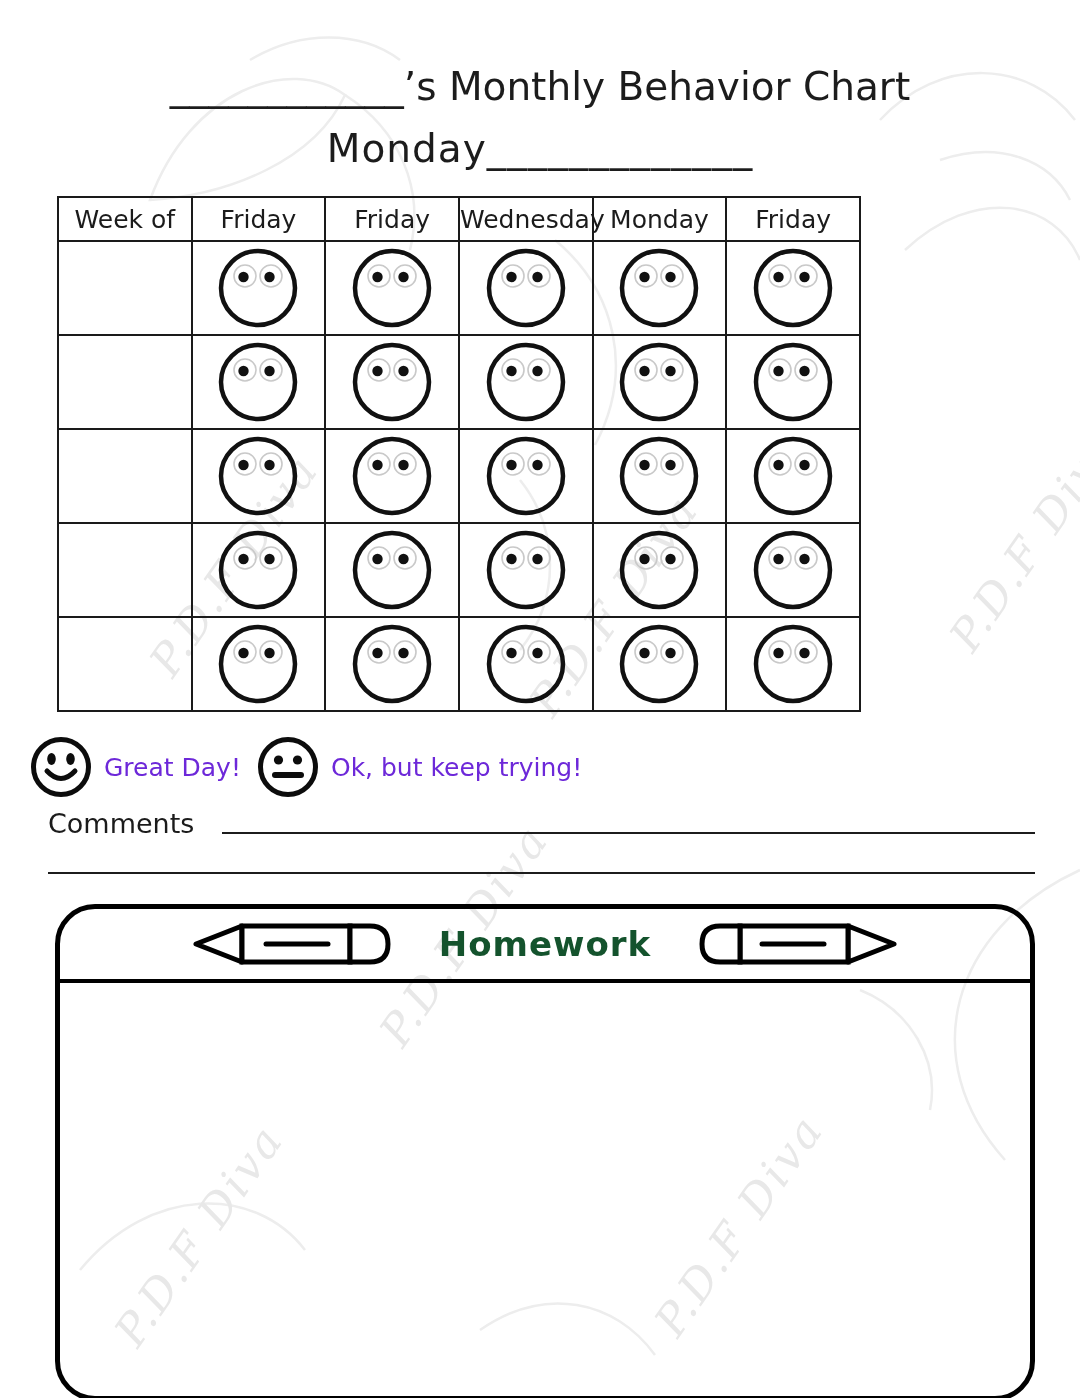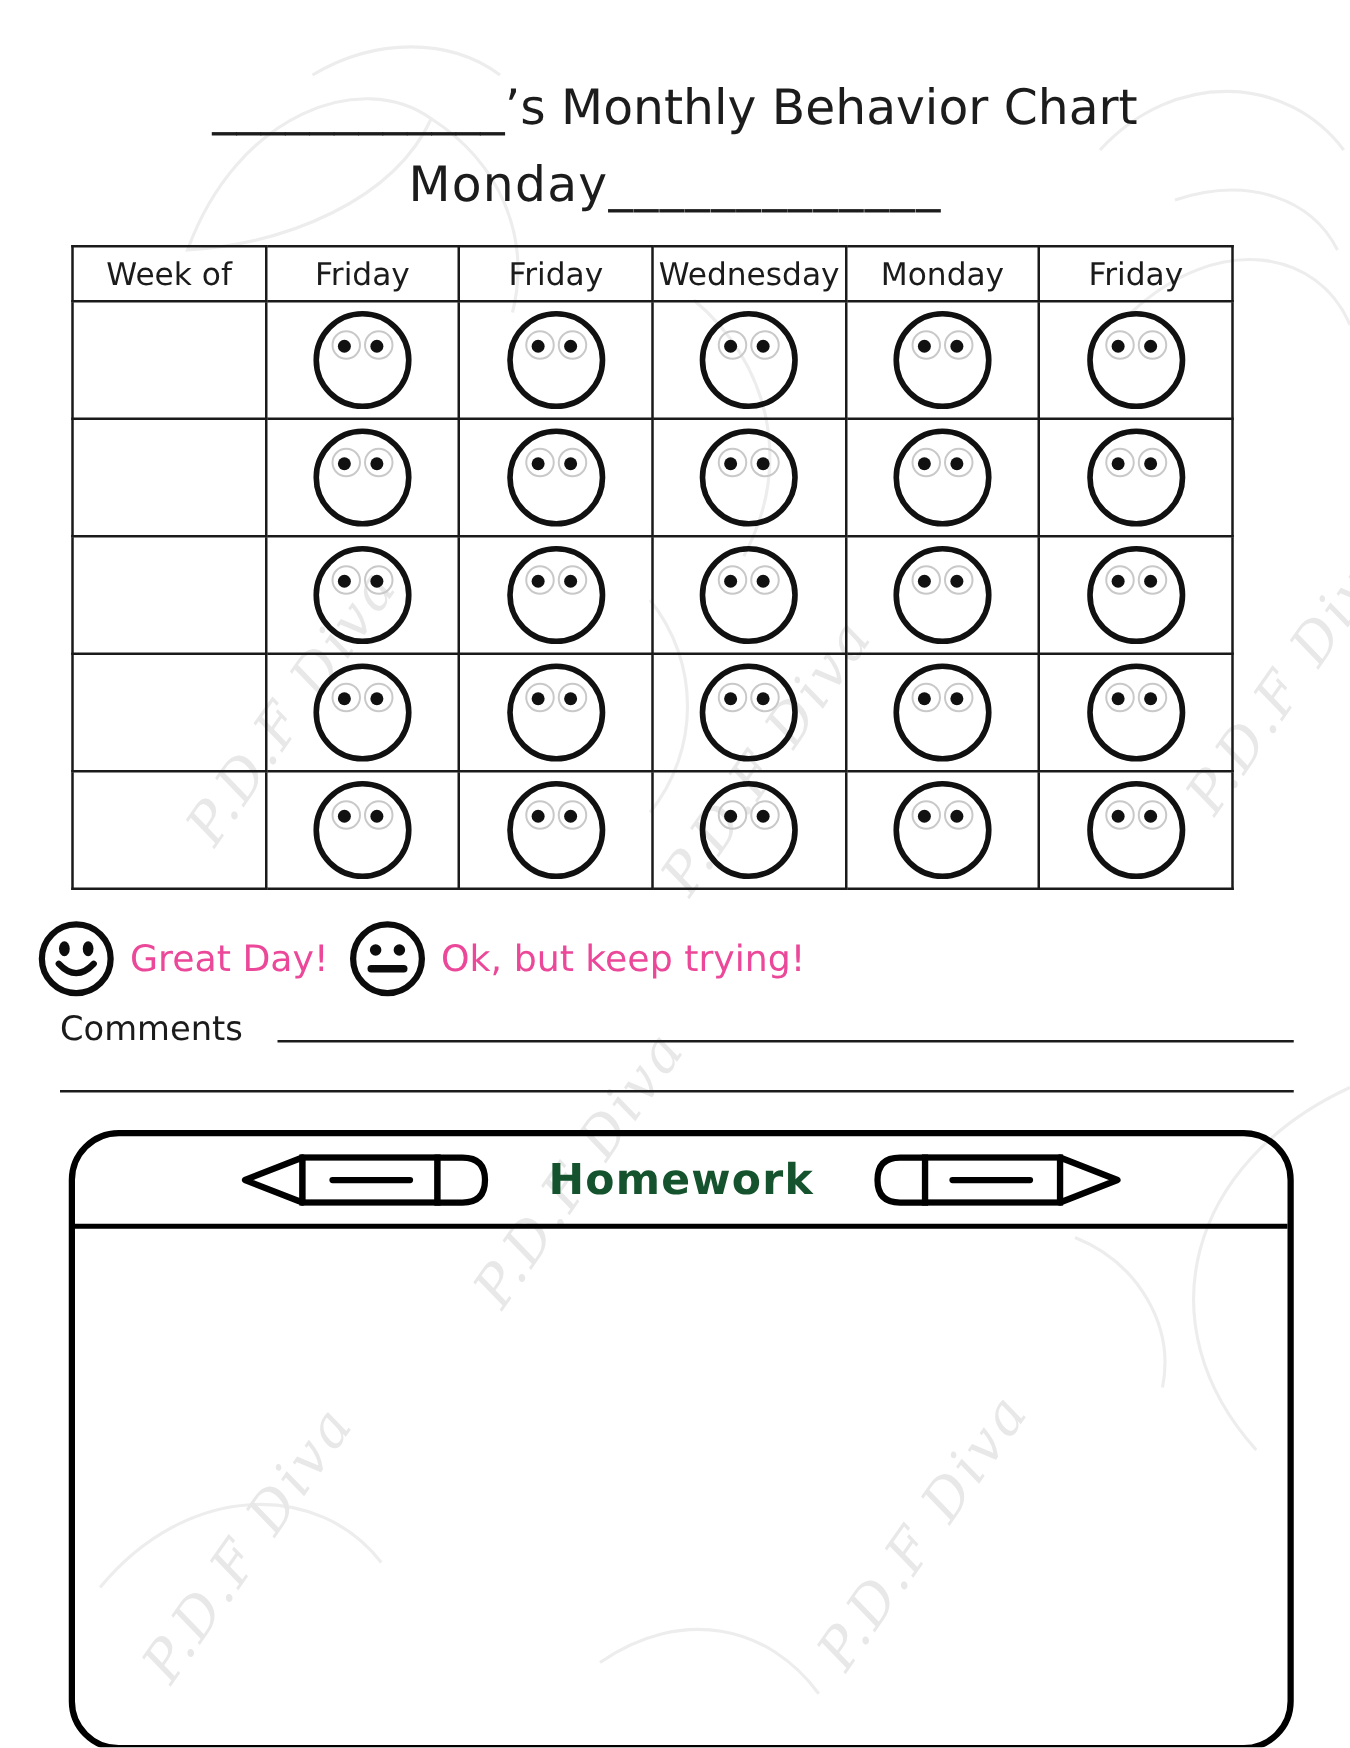--- a/index.html
+++ b/index.html
@@ -26,21 +26,21 @@
   }
   .content{position:relative;z-index:1;}
   
   .title-block{padding-top:56px;text-align:center;}
   .title-line{font-size:39px;line-height:62px;color:#1c1c1c;}
   .title-line.second{letter-spacing:1px;}
   
   table.behavior{
     border-collapse:collapse;
     table-layout:fixed;
-    width:930px;
+    width:804px;
     margin:16px 0 0 57px;
     background:transparent;
   }
   table.behavior th, table.behavior td{
     border:2px solid #1a1a1a;
     padding:0;
     text-align:center;
     background:transparent;
   }
   table.behavior th{
@@ -52,21 +52,21 @@
   table.behavior td{height:92px;}
   table.behavior td svg{display:block;margin:4px auto;}
   
   .legend{
     display:flex;
     align-items:center;
     margin:22px 28px 0 28px;
     gap:14px;
   }
   .legend-item{display:flex;align-items:center;gap:10px;}
-  .legend-label{font-size:29px;color:#ec4899;white-space:nowrap;}
+  .legend-label{font-size:25px;color:#6d28d9;white-space:nowrap;}
   
   .comments-row{
     display:flex;
     align-items:flex-end;
     margin:8px 45px 0 48px;
     font-size:27px;
     gap:28px;
   }
   .comments-fill{flex:1;border-bottom:2.5px solid #1c1c1c;margin-bottom:5px;}
   .comments-line2{

